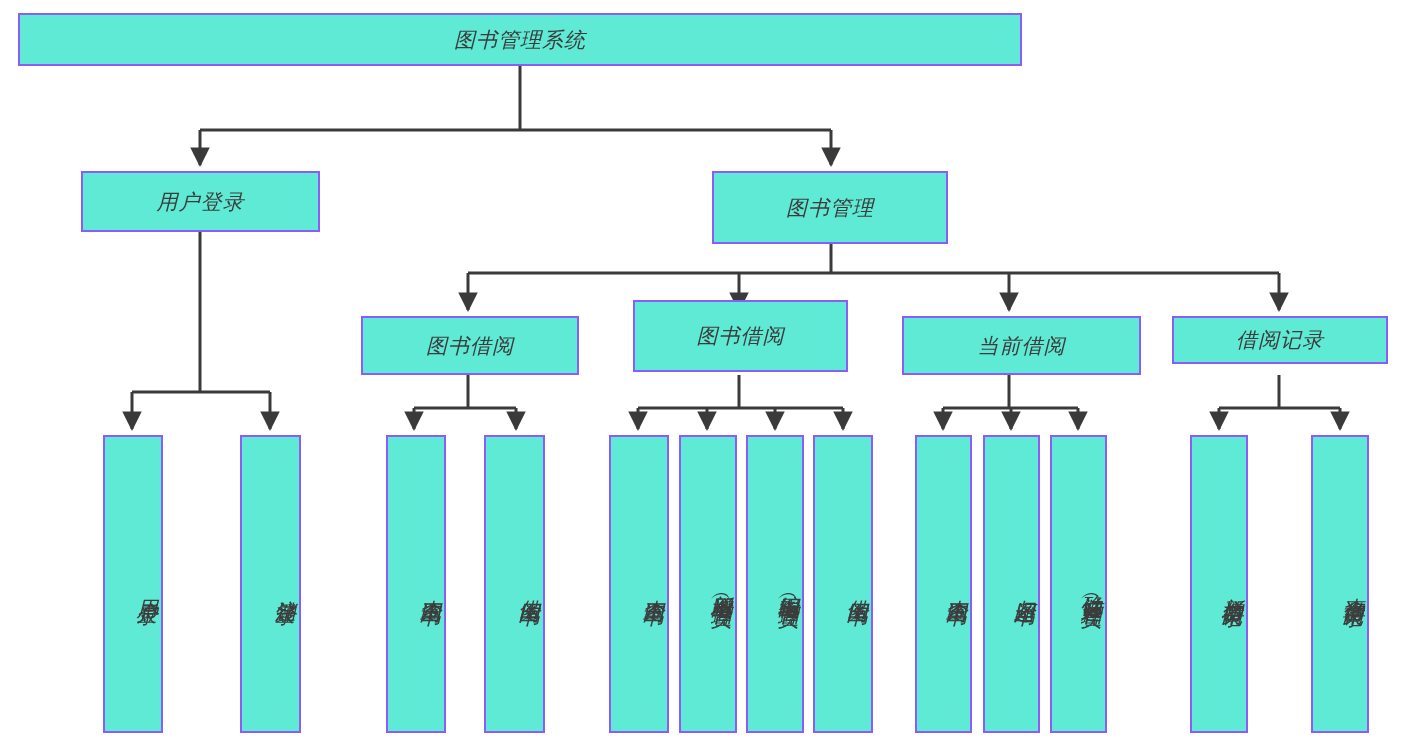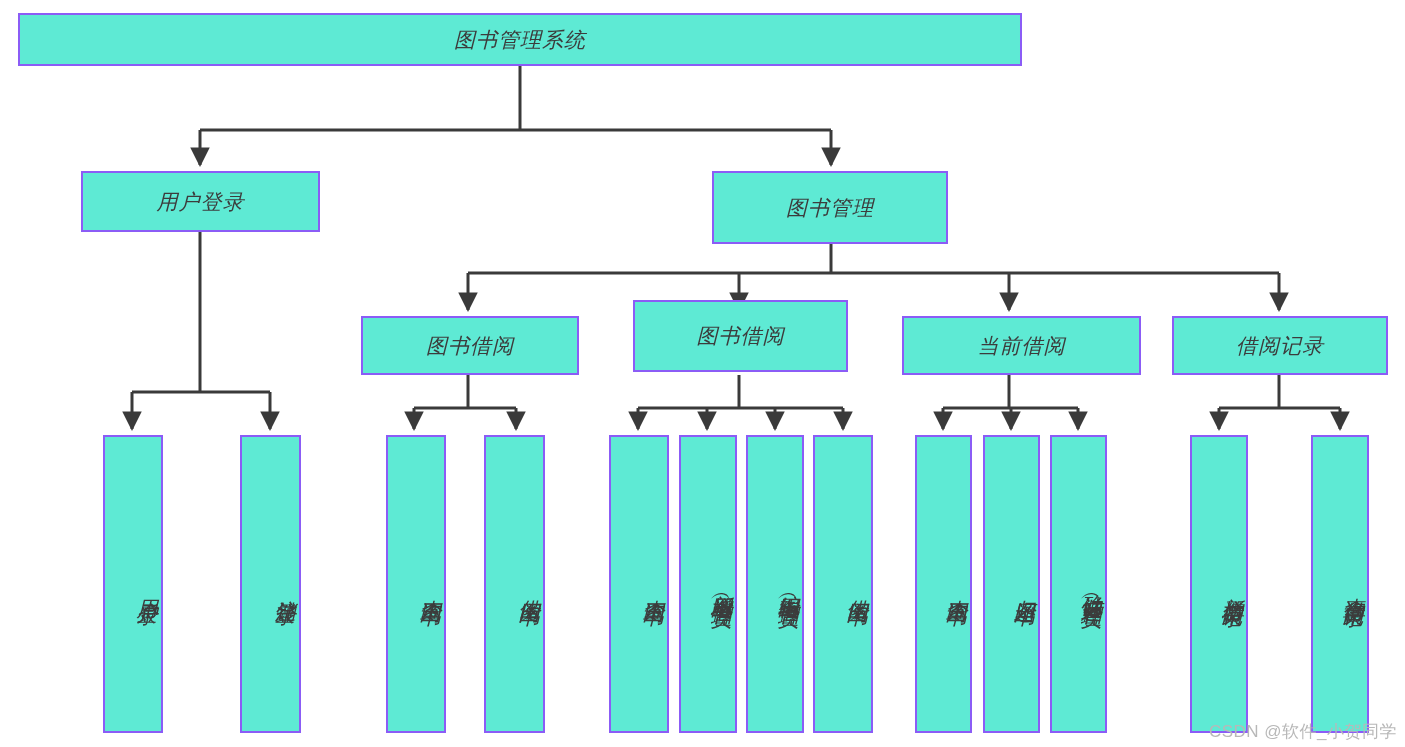--- a/index.html
+++ b/index.html
@@ -138,21 +138,21 @@
 
   <div class="node horiz" style="left: 361px; top: 316px; width: 218px; height: 59px;">
     <span>图书借阅</span>
   </div>
   <div class="node horiz" style="left: 633px; top: 300px; width: 215px; height: 72px; align-items: center;">
     <span>图书借阅</span>
   </div>
   <div class="node horiz" style="left: 902px; top: 316px; width: 239px; height: 59px;">
     <span>当前借阅</span>
   </div>
-  <div class="node horiz" style="left: 1172px; top: 316px; width: 216px; height: 59px;">
+  <div class="node horiz" style="left: 1172px; top: 316px; width: 216px; height: 48px;">
     <span>借阅记录</span>
   </div>
 
   <div class="node vert" style="left: 103px; top: 435px; width: 60px; height: 298px;">
     <span class="vlabel">用户登录</span>
   </div>
   <div class="node vert" style="left: 240px; top: 435px; width: 61px; height: 298px;">
     <span class="vlabel">注销登录</span>
   </div>
   <div class="node vert" style="left: 386px; top: 435px; width: 60px; height: 298px;">
@@ -182,14 +182,13 @@
   <div class="node vert" style="left: 1050px; top: 435px; width: 57px; height: 298px;">
     <span class="vlabel">确认归还（管理员）</span>
   </div>
   <div class="node vert" style="left: 1190px; top: 435px; width: 58px; height: 298px;">
     <span class="vlabel">新增借阅记录</span>
   </div>
   <div class="node vert" style="left: 1311px; top: 435px; width: 58px; height: 298px;">
     <span class="vlabel">查询借阅记录</span>
   </div>
 
-  <div class="watermark">CSDN @软件_小贺同学</div>
 </div>
 
 </body></html>

